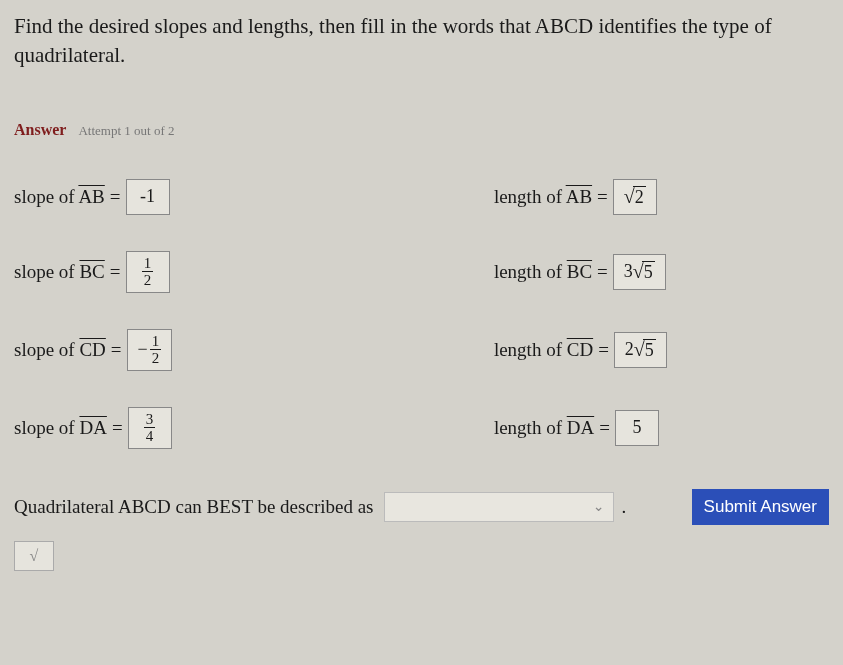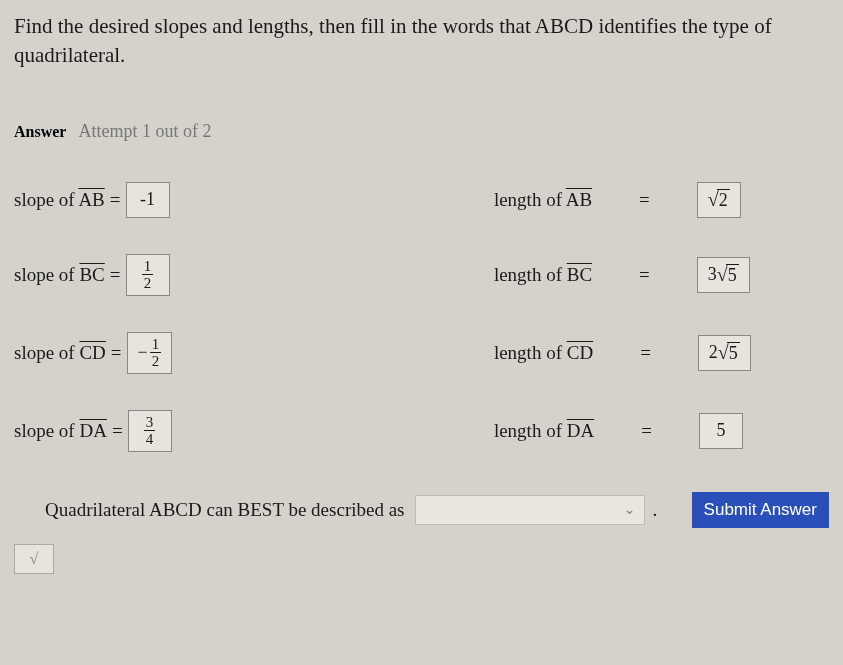--- a/index.html
+++ b/index.html
@@ -17,25 +17,25 @@
       line-height: 1.4;
       margin-bottom: 50px;
       color: #1a1a1a;
     }
     .answer-header {
       font-size: 16px;
       margin-bottom: 40px;
     }
     .answer-label {
       font-weight: bold;
-      color: #000000;
+      color: #7f1d1d;
     }
     .attempt {
       color: #777;
-      font-size: 18px;
+      font-size: 13px;
       margin-left: 8px;
     }
     .rows {
       display: flex;
       flex-direction: column;
       gap: 36px;
     }
     .row {
       display: flex;
       align-items: center;
@@ -46,21 +46,20 @@
       align-items: center;
       font-size: 19px;
     }
     .cell-right {
       width: 54%;
       display: flex;
       align-items: center;
       justify-content: flex-start;
       padding-left: 105px;
       font-size: 19px;
-      gap: 42px;
     }
     .seg-label {
       white-space: nowrap;
     }
     .overline {
       text-decoration: overline;
       text-decoration-thickness: 1px;
     }
     .eq {
       margin: 0 5px;
@@ -112,21 +111,20 @@
       margin-left: -2px;
     }
     .bottom-row {
       display: flex;
       align-items: center;
       margin-top: 40px;
       gap: 6px;
     }
     .bottom-text {
       font-size: 19px;
-      margin-left: 31px;
     }
     .dropdown {
       flex: 0 0 auto;
       width: 230px;
       height: 30px;
       background: #e8e6df;
       border: 1px solid #bbb;
       display: flex;
       align-items: center;
       justify-content: flex-end;

